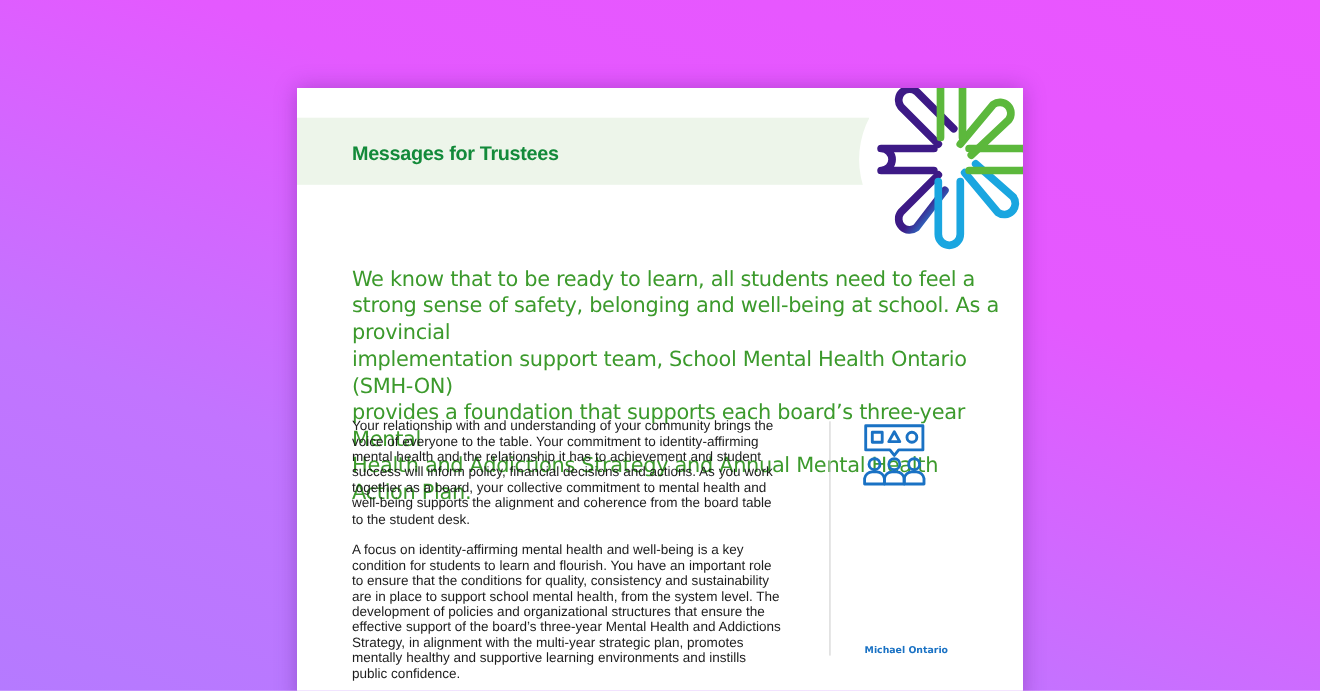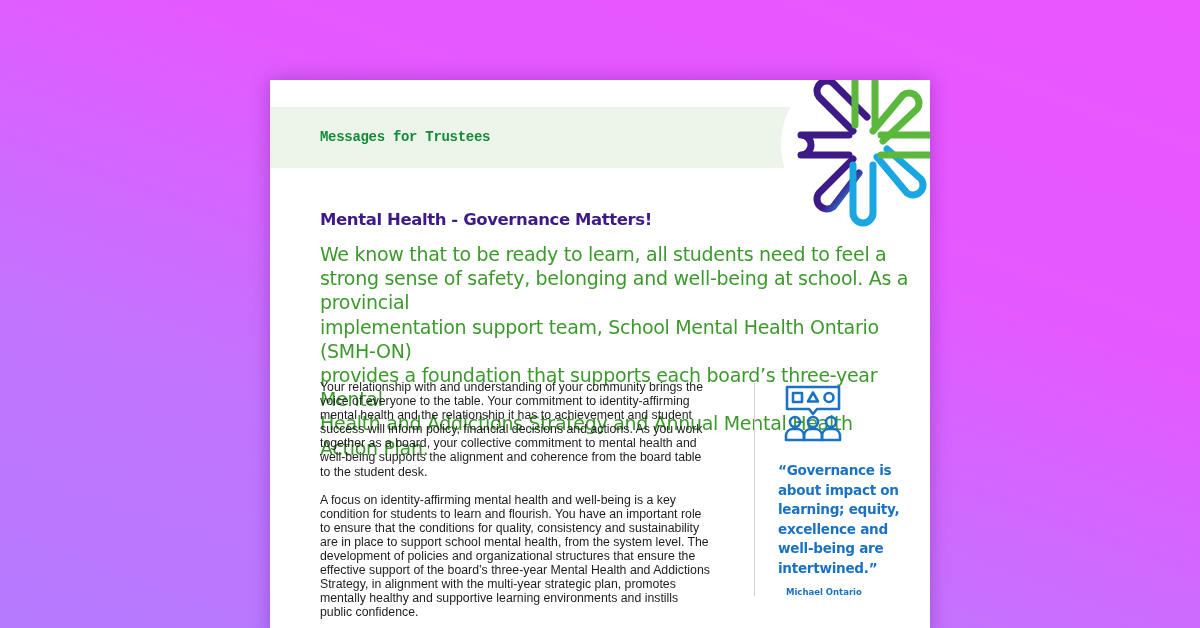--- a/index.html
+++ b/index.html
@@ -12,22 +12,22 @@
       position: absolute; left: 270px; top: 80px; width: 660px; height: 560px;
       background: #ffffff; overflow: hidden;
       box-shadow: 0 0 18px rgba(80, 20, 120, 0.35);
     }
     .band {
       position: absolute; left: 0; top: 27px; width: 520px; height: 61px;
       background: #edf5ea;
     }
     .band-label {
       position: absolute; left: 50px; top: 49px;
-      font-family: Liberation Mono, monospace; font-weight: bold;
-      font-size: 14px; color: #138a3a; letter-spacing: -0.3px;
+      font-family: Liberation Sans, sans-serif; font-weight: bold;
+      font-size: 18px; color: #138a3a; letter-spacing: -0.3px;
     }
     .logo {
       position: absolute; left: 478px; top: -40px; width: 230px; height: 210px;
     }
     .title {
       position: absolute; left: 50px; top: 130px;
       font-family: "DejaVu Sans", sans-serif; font-weight: bold;
       font-size: 16.5px; color: #3d1a86; letter-spacing: -0.4px;
     }
     .intro {
@@ -84,21 +84,20 @@
       <path d="M -10 -14 L -44 -48 A 10 10 0 0 1 -30 -62 L 4 -28" stroke="#3d1a86"></path>
       <path d="M -4 28 L -30 62 A 10 10 0 0 1 -44 48 L -10 14" stroke="url(#lg)"></path>
       <path d="M -10 20 L -10 68 A 10 10 0 0 0 10 68 L 10 20" stroke="#1aa6e0"></path>
       <path d="M 14 12 L 44 48 A 10 10 0 0 0 58 34 L 24 4" stroke="#1aa6e0"></path>
       <path d="M 10 -14 L 40 -50 A 10 10 0 0 1 54 -36 L 20 -4" stroke="#5cb83c"></path>
       <path d="M 18 -10 L 66 -10 A 10 10 0 0 1 66 10 L 18 10" stroke="#5cb83c"></path>
       <path d="M -8 -20 L -8 -70 A 10 10 0 0 1 12 -70 L 12 -20" stroke="#5cb83c"></path>
     </g>
   </svg>
 
-  <div class="title">Mental Health - Governance Matters!</div>
   <div class="intro">We know that to be ready to learn, all students need to feel a
 strong sense of safety, belonging and well-being at school. As a provincial
 implementation support team, School Mental Health Ontario (SMH-ON)
 provides a foundation that supports each board’s three-year Mental
 Health and Addictions Strategy and Annual Mental Health Action Plan.</div>
 
   <div class="body-col">
     <p>Your relationship with and understanding of your community brings the
 voice of everyone to the table. Your commitment to identity-affirming
 mental health and the relationship it has to achievement and student
@@ -125,21 +124,15 @@
     <path d="M29 7.5 L34 16.5 H24 Z"></path>
     <circle cx="45" cy="12.5" r="4.5"></circle>
     <circle cx="11" cy="37" r="5"></circle>
     <circle cx="29" cy="37" r="5"></circle>
     <circle cx="47" cy="37" r="5"></circle>
     <path d="M2 55 V50 A7 7 0 0 1 9 44 H13 A7 7 0 0 1 20 50 V55 Z"></path>
     <path d="M20 55 V50 A7 7 0 0 1 27 44 H31 A7 7 0 0 1 38 50 V55 Z"></path>
     <path d="M38 55 V50 A7 7 0 0 1 45 44 H49 A7 7 0 0 1 56 50 V55 Z"></path>
   </svg>
 
-  <div class="quote">“Governance is
- about impact on
- learning; equity,
- excellence and
- well-being are
- intertwined.”</div>
   <div class="quote-author">Michael Ontario</div>
 
 </div>
 
 </body></html>

